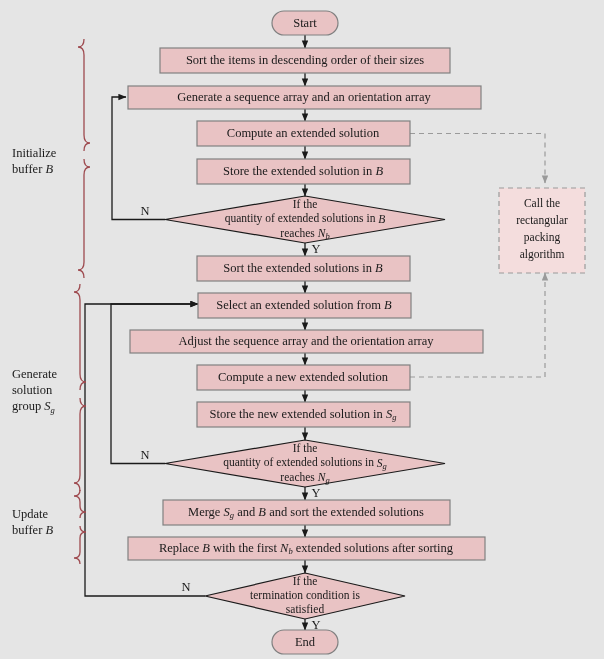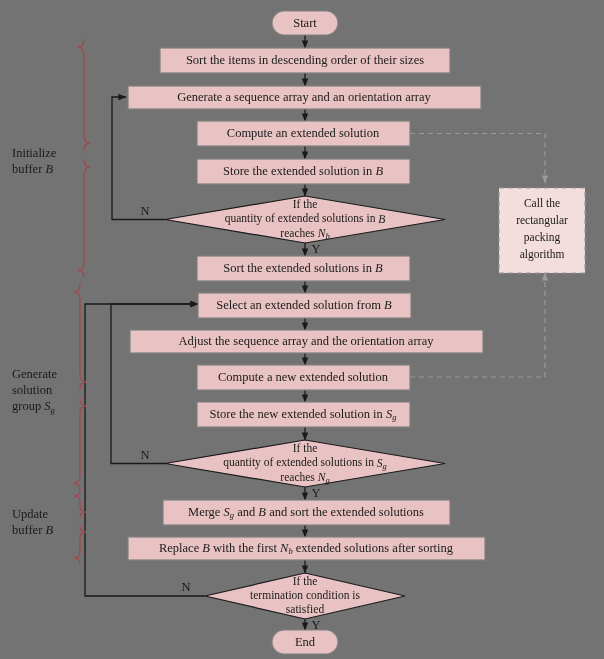--- a/index.html
+++ b/index.html
@@ -4,21 +4,21 @@
 <style>
   html, body {
     margin: 0;
     padding: 0;
     background: #ffffff;
   }
   #canvas {
     position: relative;
     width: 604px;
     height: 659px;
-    background: #737373;
+    background: #e5e5e5;
     font-family: "Liberation Serif", "DejaVu Serif", serif;
     overflow: hidden;
   }
   svg.layer {
     position: absolute;
     left: 0;
     top: 0;
     width: 604px;
     height: 659px;
   }

